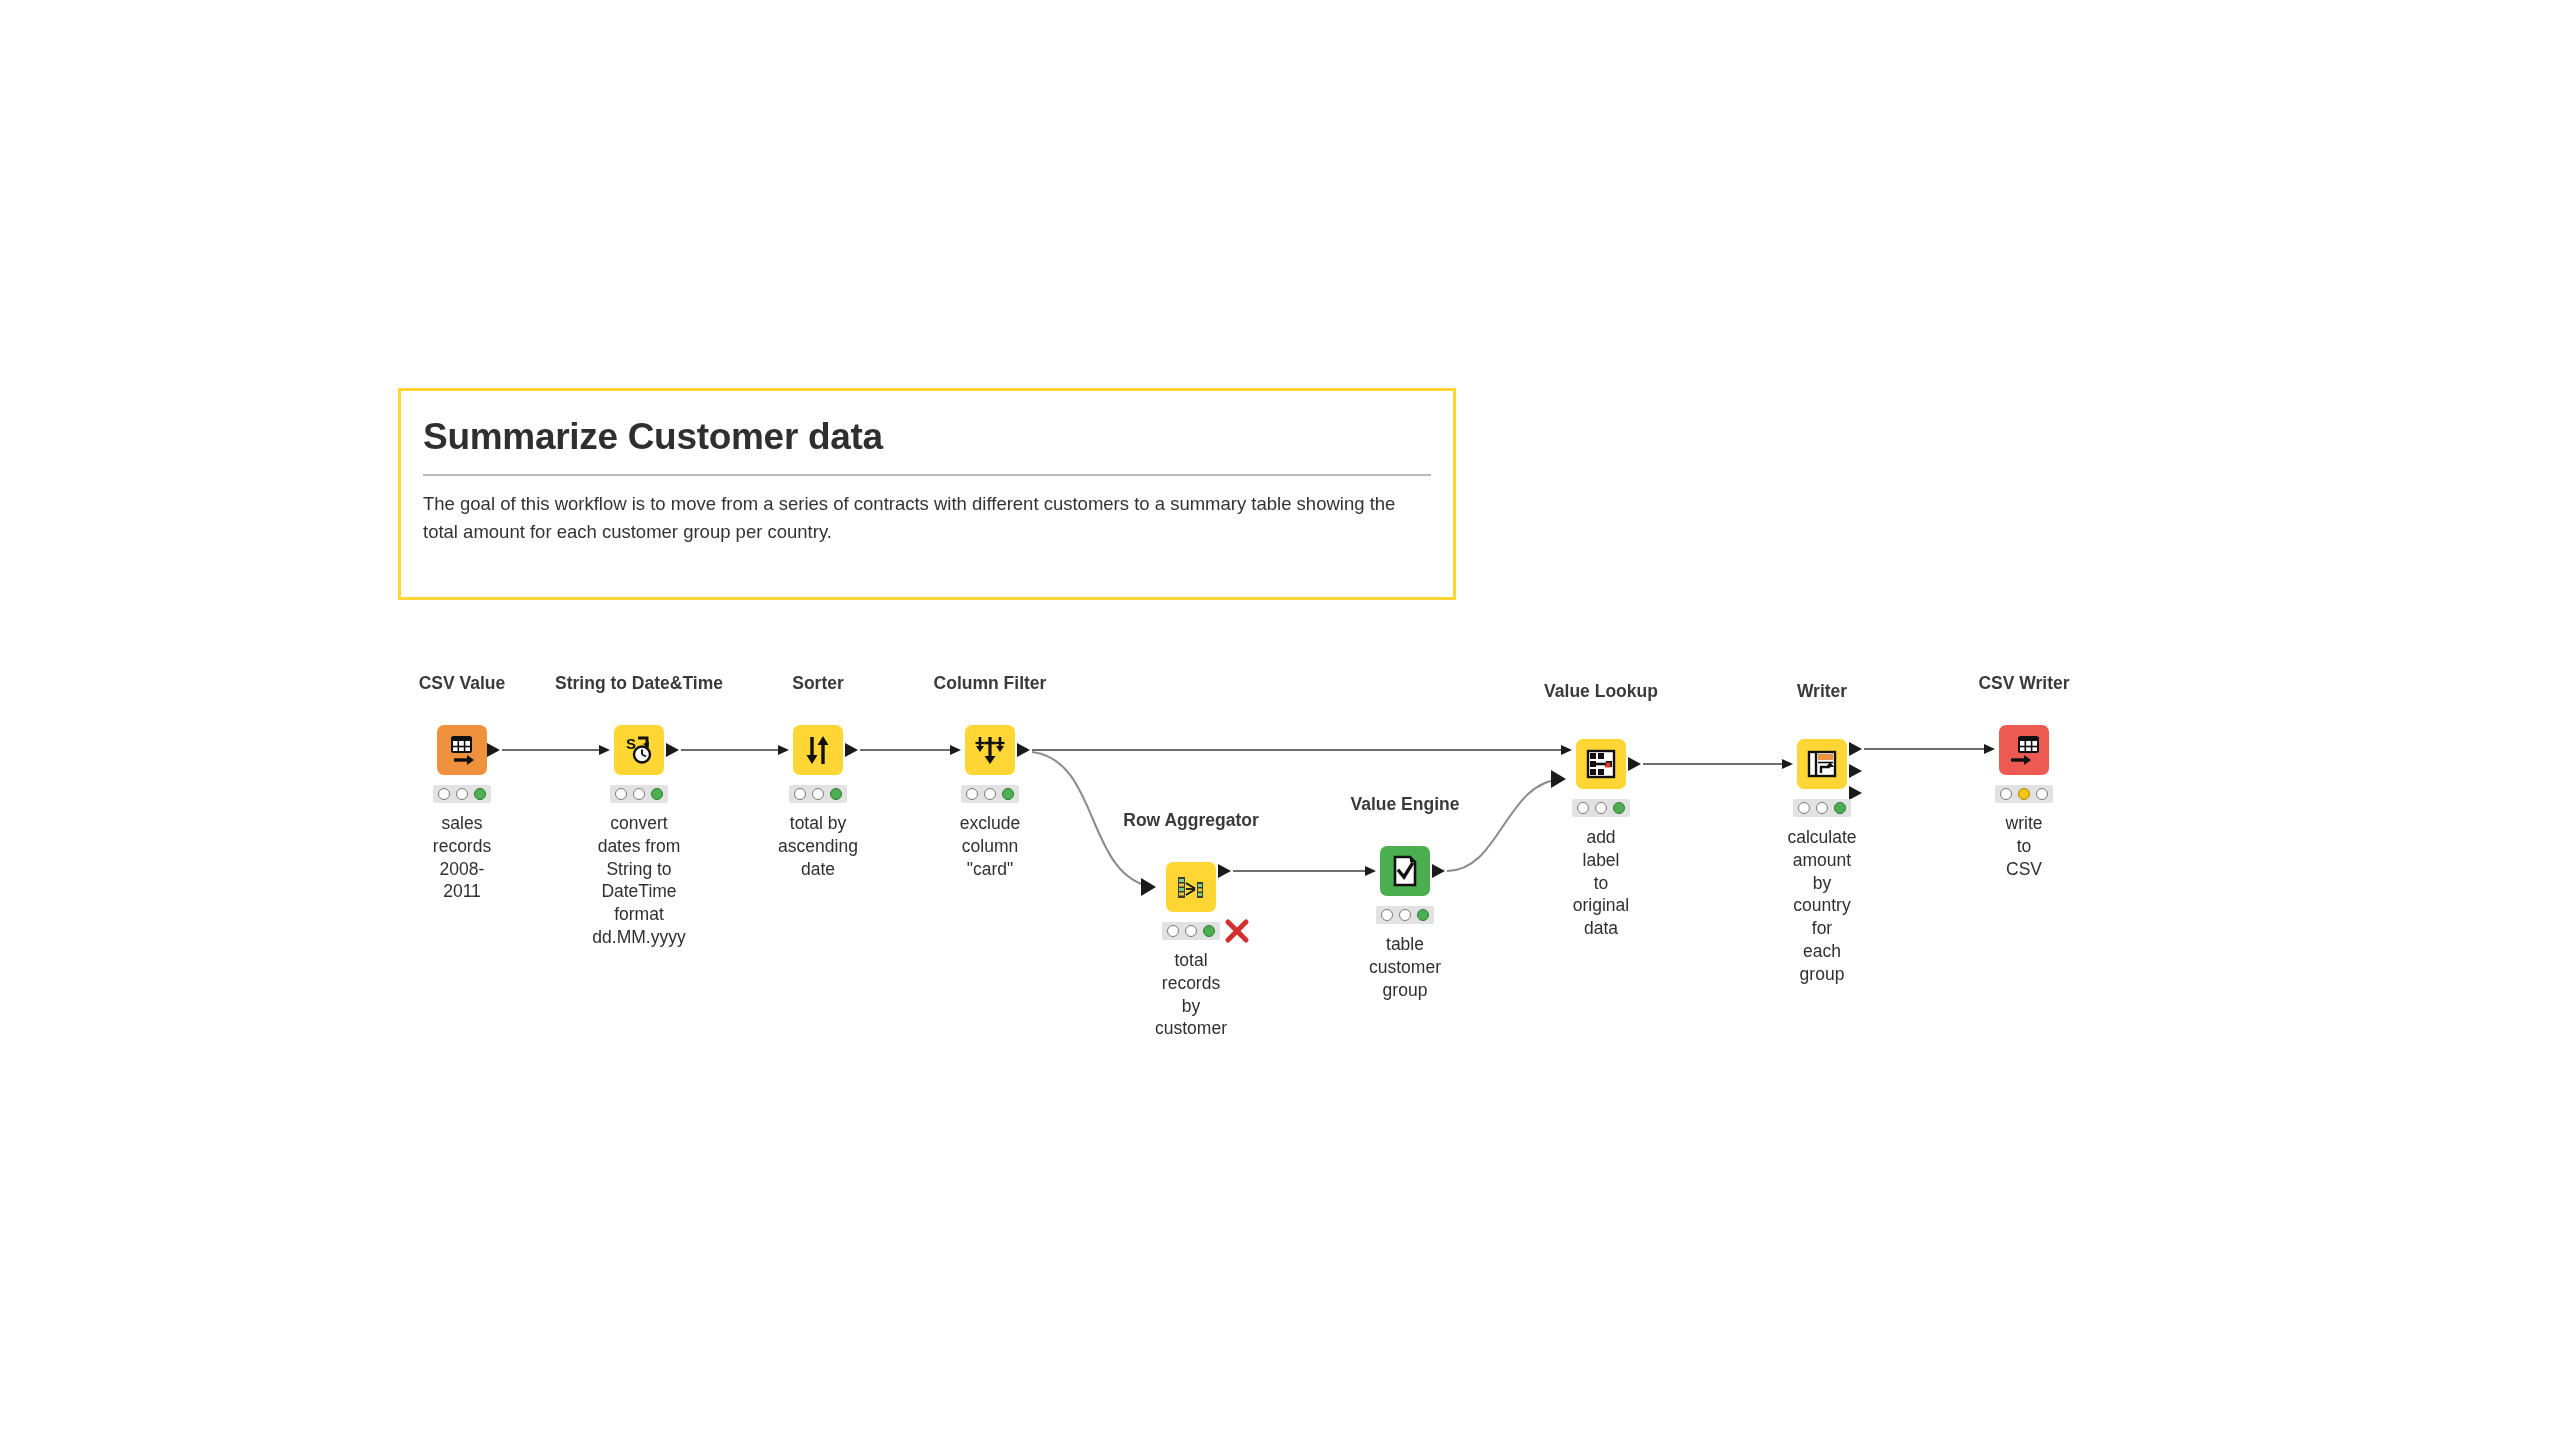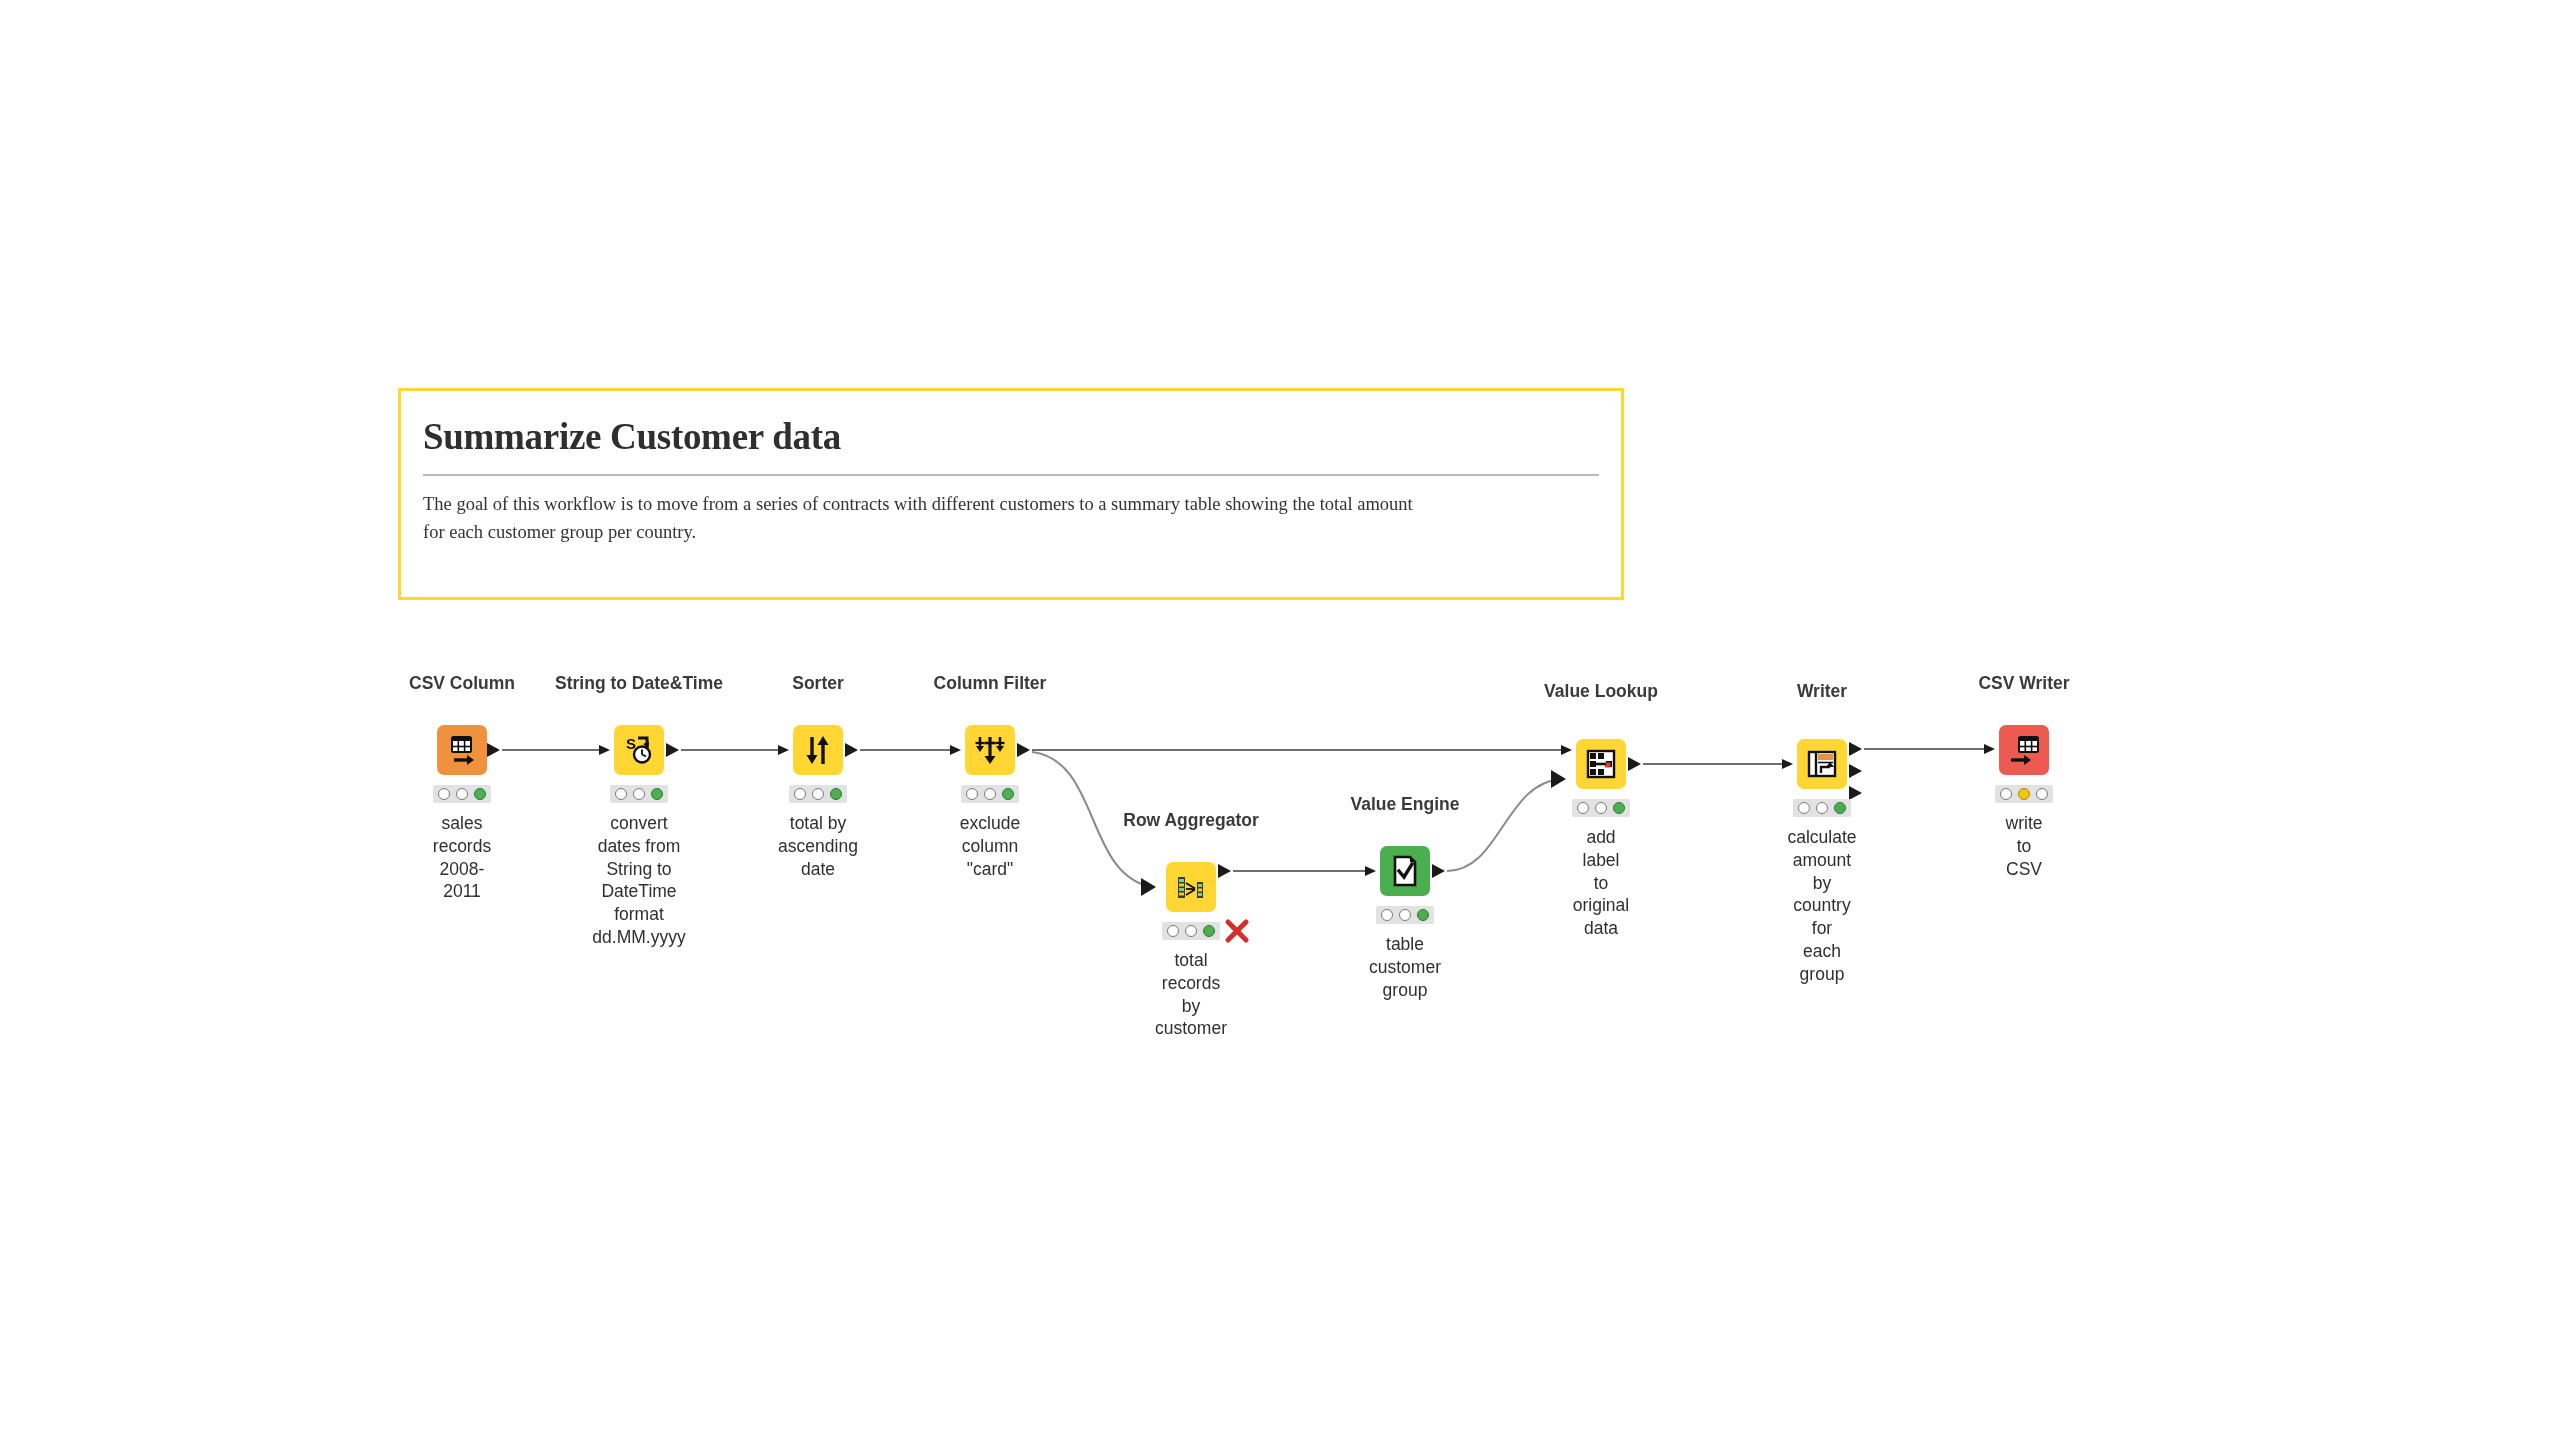--- a/index.html
+++ b/index.html
@@ -22,27 +22,26 @@
     left: 0; top: 0;
     width: 2556px;
     height: 1436px;
   }
 
   
   #annotation {
     position: absolute;
     left: 398px;
     top: 388px;
-    width: 1226px;
+    width: 1058px;
     height: 212px;
     border: 3px solid #FFD633;
     background: #ffffff;
     box-sizing: border-box;
     padding: 26px 22px 0 22px;
-    font-family: Liberation Serif, serif;
   }
   #annotation .anno-title {
     font-size: 37px;
     font-weight: bold;
     color: #2f2f2f;
     letter-spacing: -0.3px;
     line-height: 1.1;
     margin: 0 0 6px 0;
   }
   #annotation .anno-rule {
@@ -202,21 +201,21 @@
 
     <g>
       <line x1="1864" y1="749" x2="1985" y2="749" stroke="#6e6e6e" stroke-width="2" marker-end="url(#arrowhead)"></line>
       <path d="M1849,742 L1862,749 L1849,756 Z" fill="#1a1a1a"></path>
       <path d="M1849,764 L1862,771 L1849,778 Z" fill="#1a1a1a"></path>
       <path d="M1849,786 L1862,793 L1849,800 Z" fill="#1a1a1a"></path>
     </g>
   </svg>
 
   <div class="node" style="left:462px; top:750px;">
-    <div class="node-title">CSV Column</div>
+    <div class="node-title">CSV Value</div>
     <div class="node-box" style="background:#F0913E;">
       <svg width="34" height="34" viewBox="0 0 34 34">
         <rect x="7" y="4" width="19" height="15" rx="1.5" fill="#ffffff" stroke="#111" stroke-width="2"></rect>
         <rect x="7" y="4" width="19" height="4" fill="#111"></rect>
         <line x1="13.3" y1="8" x2="13.3" y2="19" stroke="#111" stroke-width="1.6"></line>
         <line x1="19.6" y1="8" x2="19.6" y2="19" stroke="#111" stroke-width="1.6"></line>
         <line x1="7" y1="13.5" x2="26" y2="13.5" stroke="#111" stroke-width="1.6"></line>
         <line x1="9" y1="27" x2="24" y2="27" stroke="#111" stroke-width="3.4"></line>
         <path d="M22,22 L29,27 L22,32 Z" fill="#111"></path>
       </svg>

